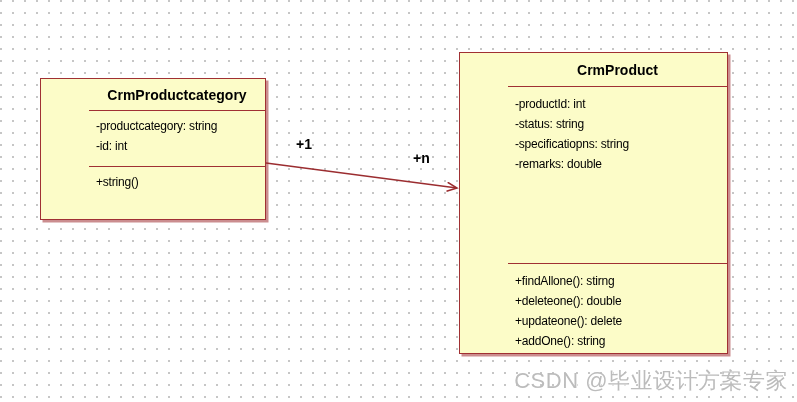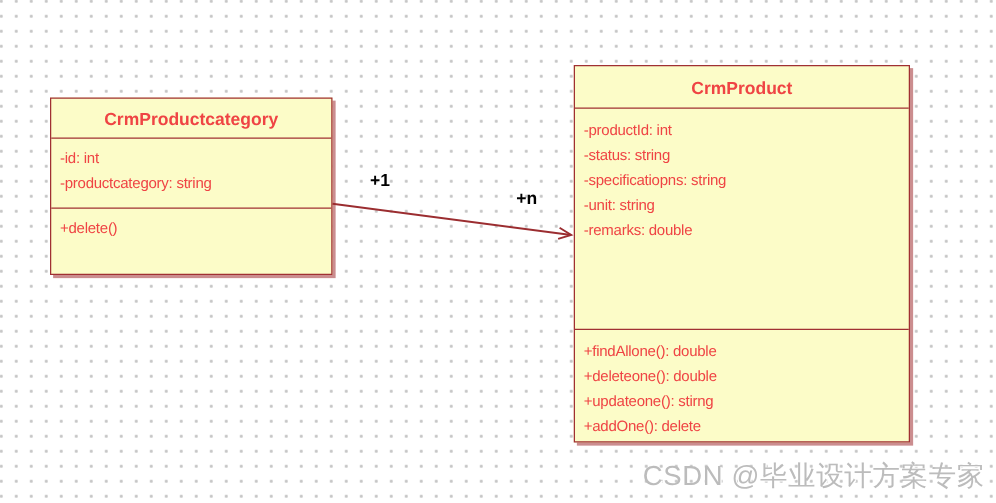--- a/index.html
+++ b/index.html
@@ -20,21 +20,22 @@
     background-image: radial-gradient(circle, #c6c6c6 1.1px, rgba(0,0,0,0) 1.2px);
     background-size: 12px 12px;
     background-position: 7px 7px;
   }
   .class-box {
     position: absolute;
     background: #fcfcc8;
     border: 1.5px solid #a03033;
     box-shadow: 2.5px 2.5px 0 rgba(160, 48, 51, 0.55);
     box-sizing: border-box;
-    color: #ef4444;
+    color: #000000;
+    padding-left: 48px;
   }
   .class-box .title {
     font-weight: bold;
     font-size: 14px;
     text-align: center;
     border-bottom: 1.5px solid #a03033;
     box-sizing: border-box;
     display: flex;
     align-items: center;
     justify-content: center;
@@ -98,42 +99,41 @@
   }
 </style>
 </head>
 <body>
 
 <div class="canvas">
 
   <div class="class-box" id="box-category">
     <div class="title">CrmProductcategory</div>
     <div class="compartment attrs">
+      <div class="row">-productcategory: string</div>
       <div class="row">-id: int</div>
-      <div class="row">-productcategory: string</div>
     </div>
     <div class="compartment methods">
-      <div class="row">+delete()</div>
+      <div class="row">+string()</div>
     </div>
   </div>
 
   <div class="class-box" id="box-product">
     <div class="title">CrmProduct</div>
     <div class="compartment attrs">
       <div class="row">-productId: int</div>
       <div class="row">-status: string</div>
       <div class="row">-specificatiopns: string</div>
-      <div class="row">-unit: string</div>
       <div class="row">-remarks: double</div>
     </div>
     <div class="compartment methods">
-      <div class="row">+findAllone(): double</div>
+      <div class="row">+findAllone(): stirng</div>
       <div class="row">+deleteone(): double</div>
-      <div class="row">+updateone(): stirng</div>
-      <div class="row">+addOne(): delete</div>
+      <div class="row">+updateone(): delete</div>
+      <div class="row">+addOne(): string</div>
     </div>
   </div>
 
   <svg id="relation-svg">
     <defs>
       <marker id="open-arrow" markerWidth="14" markerHeight="12" refX="11" refY="5" orient="auto" markerUnits="userSpaceOnUse">
         <path d="M1,0.5 L11,5 L1,9.5" fill="none" stroke="#9b2d30" stroke-width="1.5"></path>
       </marker>
     </defs>
     <line x1="266" y1="163" x2="457" y2="188" stroke="#9b2d30" stroke-width="1.5" marker-end="url(#open-arrow)"></line>

